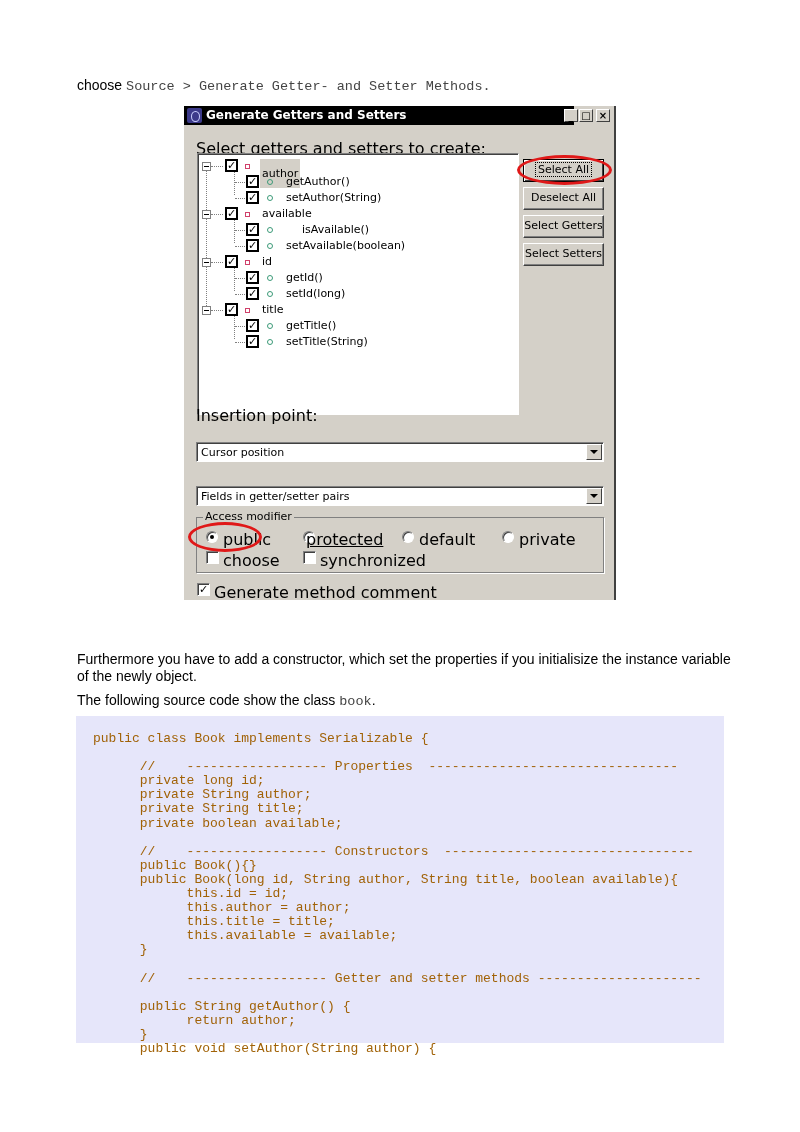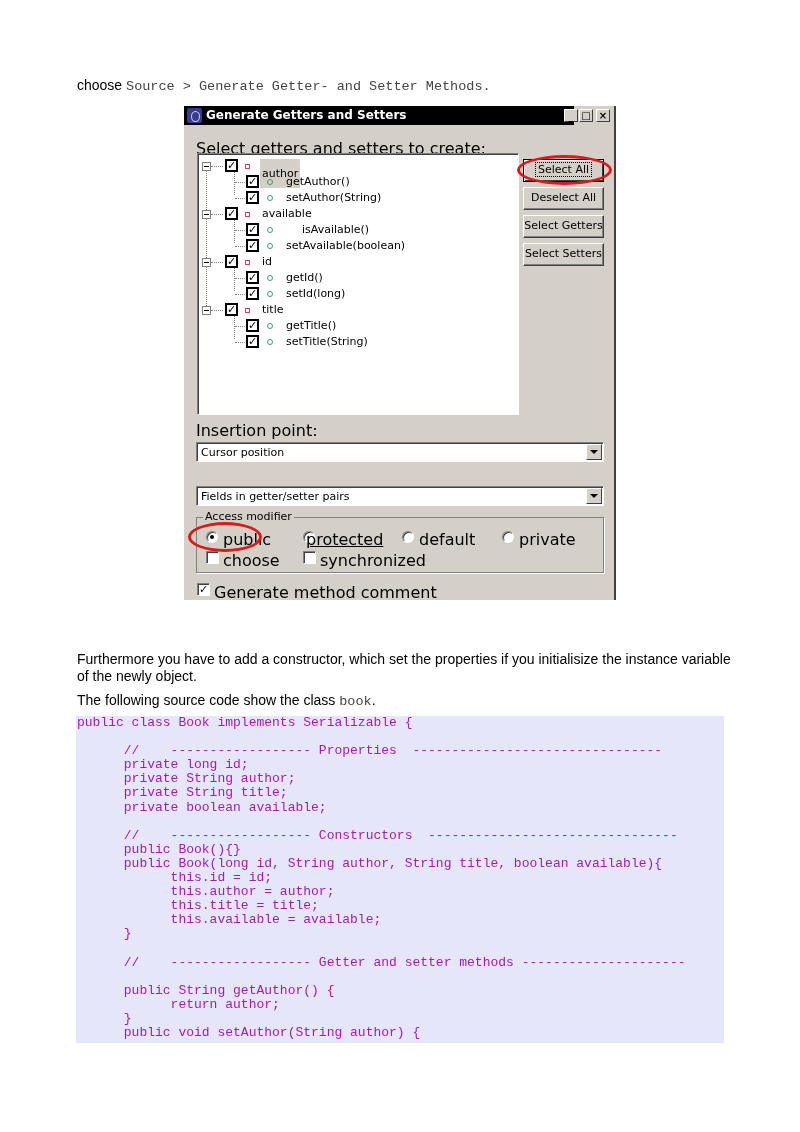--- a/index.html
+++ b/index.html
@@ -41,21 +41,21 @@
     .combo .carrow::after { content: ""; position: absolute; left: 3px; top: 5px; border-left: 4px solid transparent; border-right: 4px solid transparent; border-top: 4px solid #000; }
 
     .group { position: absolute; left: 12px; top: 411px; width: 408px; height: 56px; border: 1px solid #808080; box-shadow: 1px 1px 0 #fff; box-sizing: border-box; }
     .group .legend { position: absolute; left: 6px; top: -8px; background: #d4d0c8; padding: 0 2px; font-size: 11px; }
     .radio { position: absolute; width: 12px; height: 12px; border-radius: 50%; background: #fff; border: 1px solid; border-color: #808080 #fff #fff #808080; box-shadow: inset 1px 1px 0 #404040; box-sizing: border-box; }
     .radio.on::after { content: ""; position: absolute; left: 3px; top: 3px; width: 4px; height: 4px; border-radius: 50%; background: #000; }
     .chk { position: absolute; width: 13px; height: 13px; background: #fff; border: 1px solid; border-color: #808080 #fff #fff #808080; box-shadow: inset 1px 1px 0 #404040; box-sizing: border-box; font-size: 11px; line-height: 11px; text-align: center; font-weight: bold; }
 
     .para { left: 77px; font-size: 14px; line-height: 17px; width: 660px; }
     .code { left: 76px; top: 716px; width: 648px; height: 327px; background: #e6e6fa; margin: 0; padding: 0; }
-    .code pre { margin: 0; padding: 0 0 0 1px; font-family: "Liberation Mono", monospace; font-size: 13px; line-height: 14.1px; color: #a21caf; white-space: pre; }
+    .code pre { margin: 16px; padding: 0 0 0 1px; font-family: "Liberation Mono", monospace; font-size: 13px; line-height: 14.1px; color: #a16207; white-space: pre; }
   </style>
 </head>
 <body>
 
 <div class="abs intro">
   <span>choose</span>
   <span class="mono">Source &gt; Generate Getter- and Setter Methods.</span>
 </div>
 
 <div class="abs dialog">
@@ -158,21 +158,21 @@
       <span style="position:absolute; left:88px; top:1px;">setTitle(String)</span>
     </div>
   </div>
 
   <div class="btn default" style="top:53px;"><span>Select All</span></div>
   <div class="red-oval" style="left:333px; top:49px; width:95px; height:30px;"></div>
   <div class="btn" style="top:81px;">Deselect All</div>
   <div class="btn" style="top:109px;">Select Getters</div>
   <div class="btn" style="top:137px;">Select Setters</div>
 
-  <div class="lbl" style="left:12px; top:315px;">Insertion point:</div>
+  <div class="lbl" style="left:12px; top:300px;">Insertion point:</div>
   <div class="combo" style="top:336px;">
     <span class="cval">Cursor position</span>
     <span class="carrow"></span>
   </div>
 
   <div class="lbl" style="left:12px; top:377px;font-style:italic;">Sort by:</div>
   <div class="combo" style="top:380px;">
     <span class="cval">Fields in getter/setter pairs</span>
     <span class="carrow"></span>
   </div>

